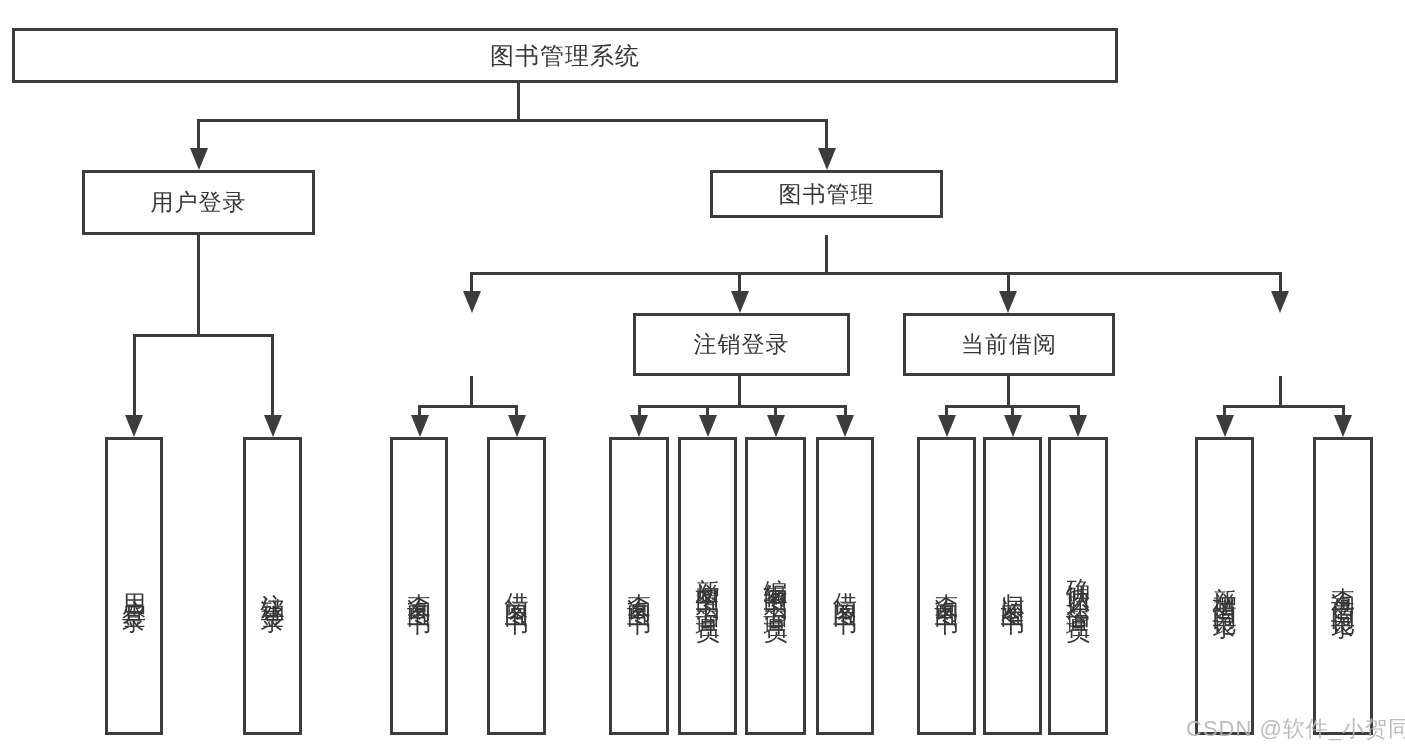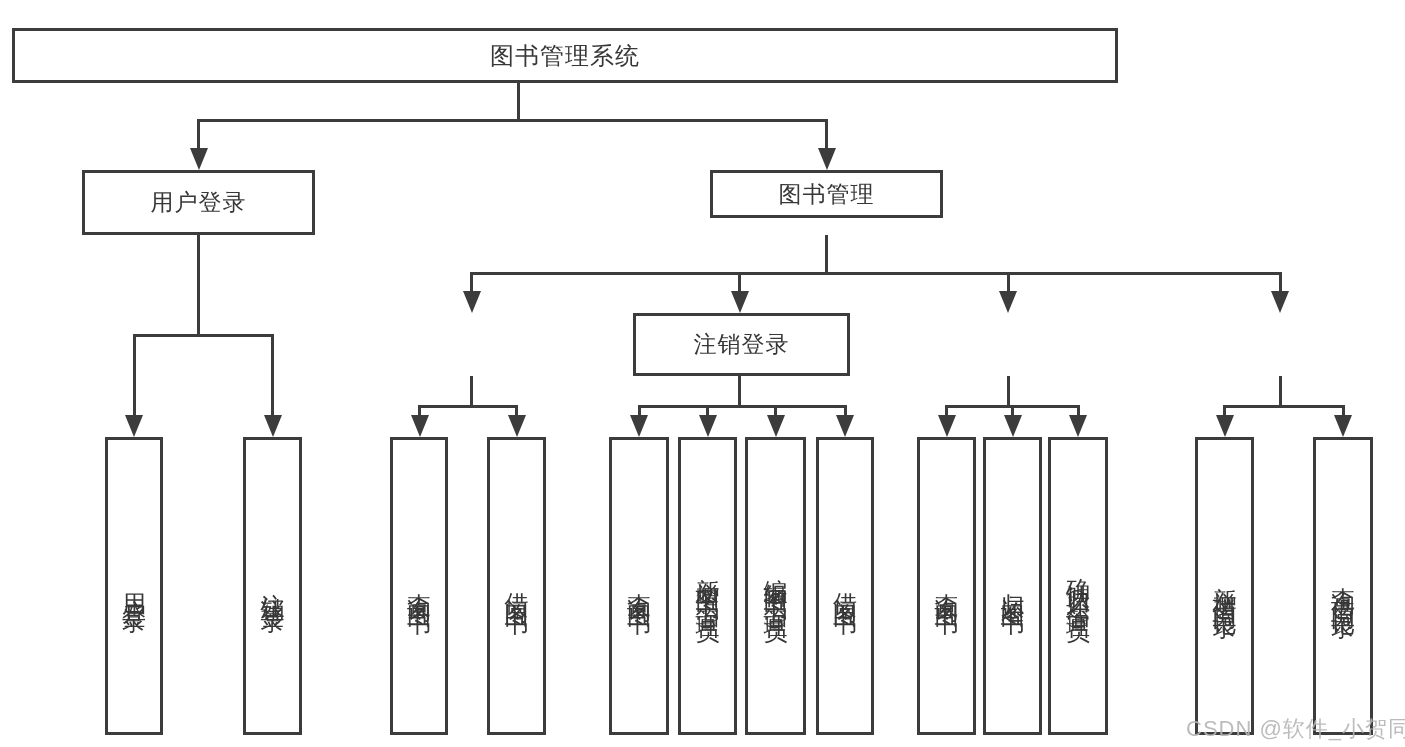--- a/index.html
+++ b/index.html
@@ -67,20 +67,23 @@
 
   <div class="node h" style="left:82px;top:170px;width:233px;height:65px">
     <span class="lbl">用户登录</span>
   </div>
   <div class="node h" style="left:710px;top:170px;width:233px;height:48px">
     <span class="lbl">图书管理</span>
   </div>
 
   <div class="node h" style="left:633px;top:313px;width:217px;height:63px">
     <span class="lbl">注销登录</span>
+  </div>
+  <div class="node h" style="left:903px;top:313px;width:212px;height:63px">
+    <span class="lbl">当前借阅</span>
   </div>
 
   <div class="node v" style="left:105px;top:437px;width:58px;height:298px">
     <span class="lbl">用户登录</span>
   </div>
   <div class="node v" style="left:243px;top:437px;width:59px;height:298px">
     <span class="lbl">注销登录</span>
   </div>
 
   <div class="node v" style="left:390px;top:437px;width:58px;height:298px">

